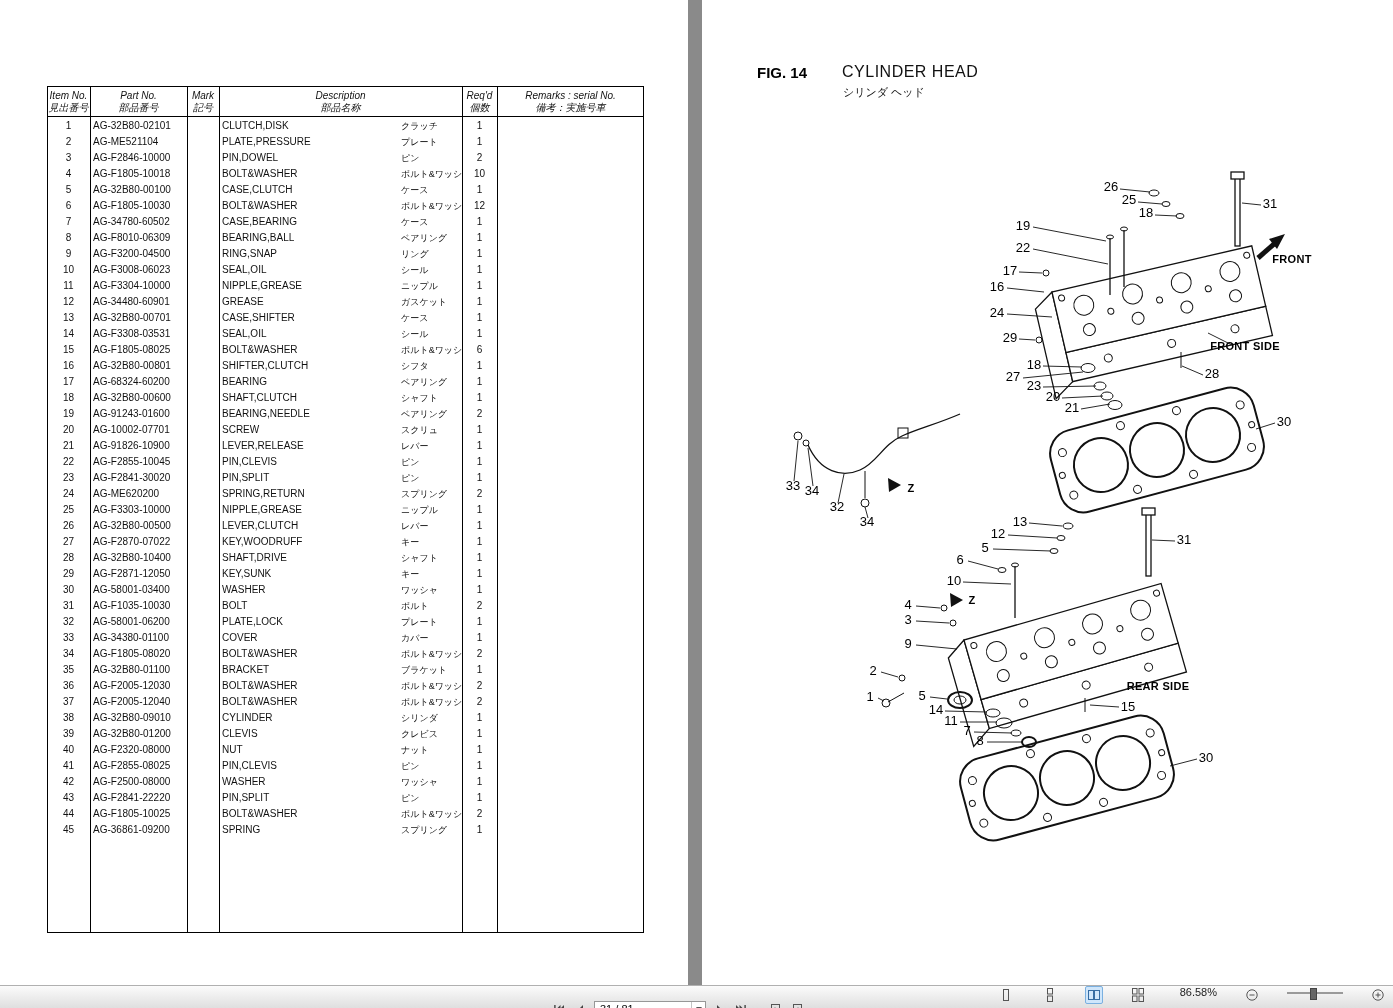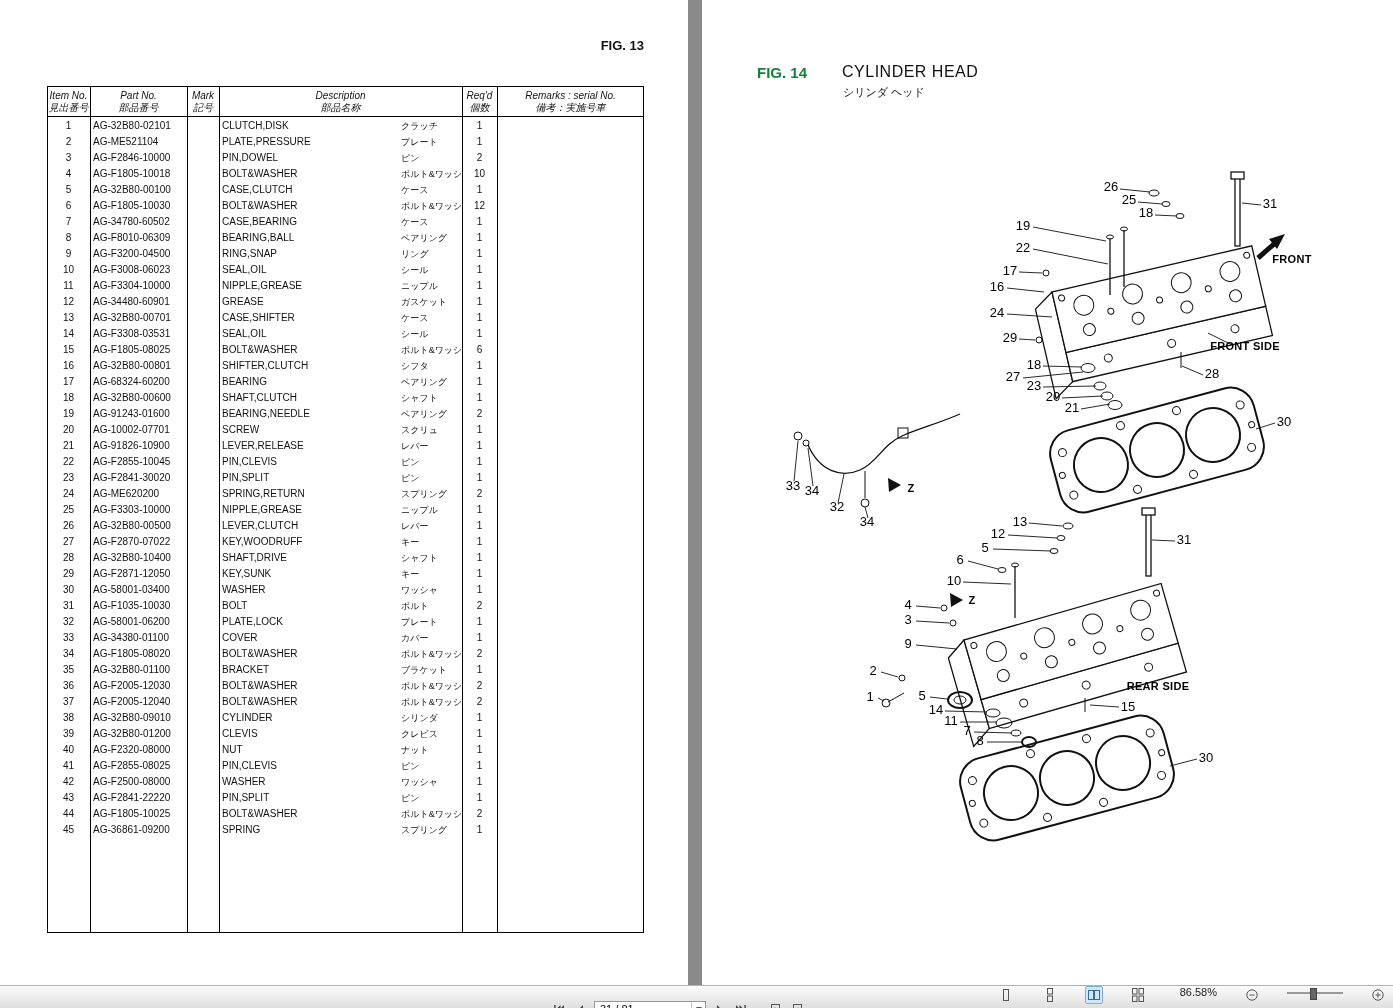--- a/index.html
+++ b/index.html
@@ -20,21 +20,21 @@
   .trow{display:grid;grid-template-columns:43px 97px 32px 243px 35px 147px;height:16px;line-height:16px;}
   .trow .c{overflow:hidden;white-space:nowrap;}
   .c-item{text-align:center;}
   .c-part{padding-left:3px;}
   .c-desc{padding-left:3px;display:flex;gap:22px;}
   .c-desc .en{width:157px;flex:none;}
   .c-desc .jp{font-size:9px;}
   .c-qty{text-align:center;}
 
   
-  .fig14{position:absolute;left:55px;top:64px;font-size:15px;font-weight:bold;color:#15803d;}
+  .fig14{position:absolute;left:55px;top:64px;font-size:15px;font-weight:bold;color:#000000;}
   .fig14-title{position:absolute;left:140px;top:63px;font-size:16px;font-weight:normal;letter-spacing:.5px;color:#111;}
   .fig14-jp{position:absolute;left:141px;top:85px;font-size:11px;color:#111;}
   #diagram{position:absolute;left:0;top:0;}
   #diagram .face{fill:#fff;stroke:#111;stroke-width:1.3;}
   #diagram .ln{fill:none;stroke:#111;stroke-width:1.3;}
   #diagram .thin{fill:none;stroke:#111;stroke-width:1;}
   #diagram .bold{fill:none;stroke:#111;stroke-width:2;}
   #diagram .solid{fill:#111;stroke:none;}
   #leader-lines line{stroke:#111;stroke-width:.9;}
   #callouts text{font-family:"Liberation Sans",sans-serif;font-size:13px;fill:#000;text-anchor:middle;}
@@ -56,21 +56,20 @@
   .slider .track{position:absolute;left:0;right:0;top:6px;height:2px;background:#9a9a9a;}
   .slider .thumb{position:absolute;left:23px;top:2px;width:5px;height:10px;background:#666;border:1px solid #444;}
   .viewgap{width:8px;}
 </style>
 </head>
 <body>
 
 <div class="screen">
 
   <div class="page page-left">
-    <div class="fig13">FIG. 13</div>
     <div class="ptable">
       <div class="vline" style="left:0"></div>
       <div class="vline" style="left:43px"></div>
       <div class="vline" style="left:140px"></div>
       <div class="vline" style="left:172px"></div>
       <div class="vline" style="left:415px"></div>
       <div class="vline" style="left:450px"></div>
       <div class="vline" style="left:596px"></div>
       <div class="thead">
         <div class="hc">

